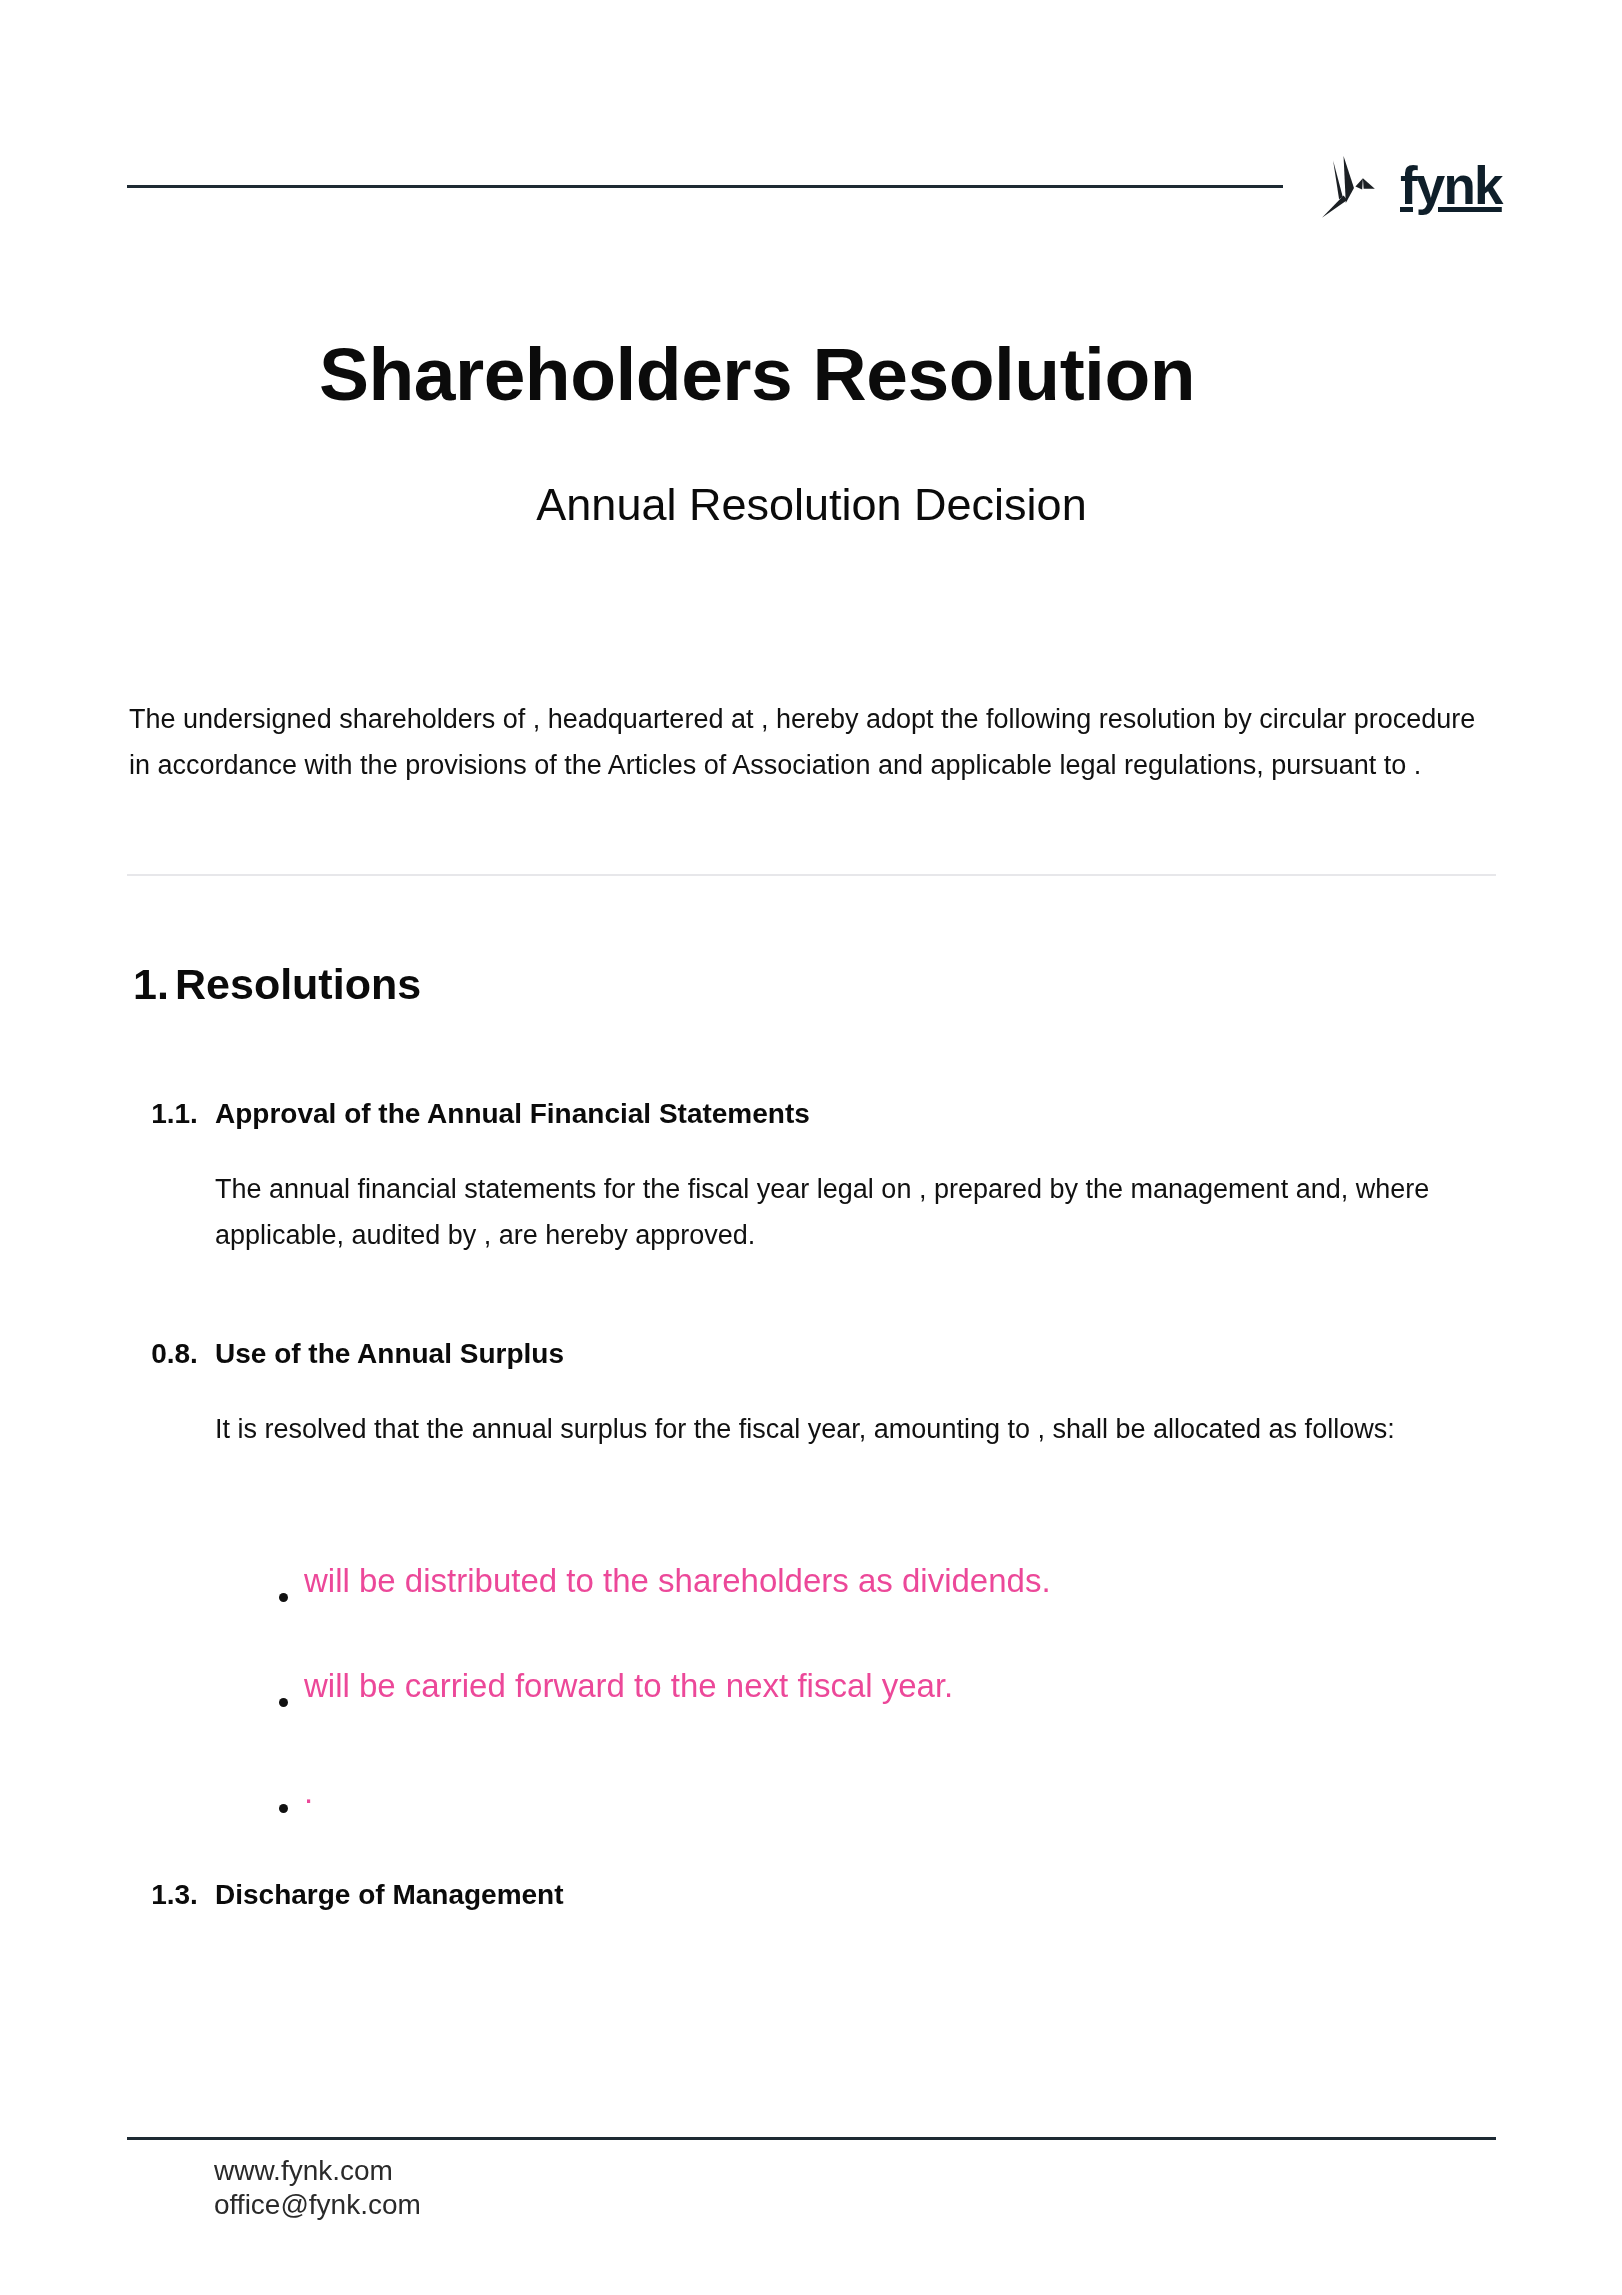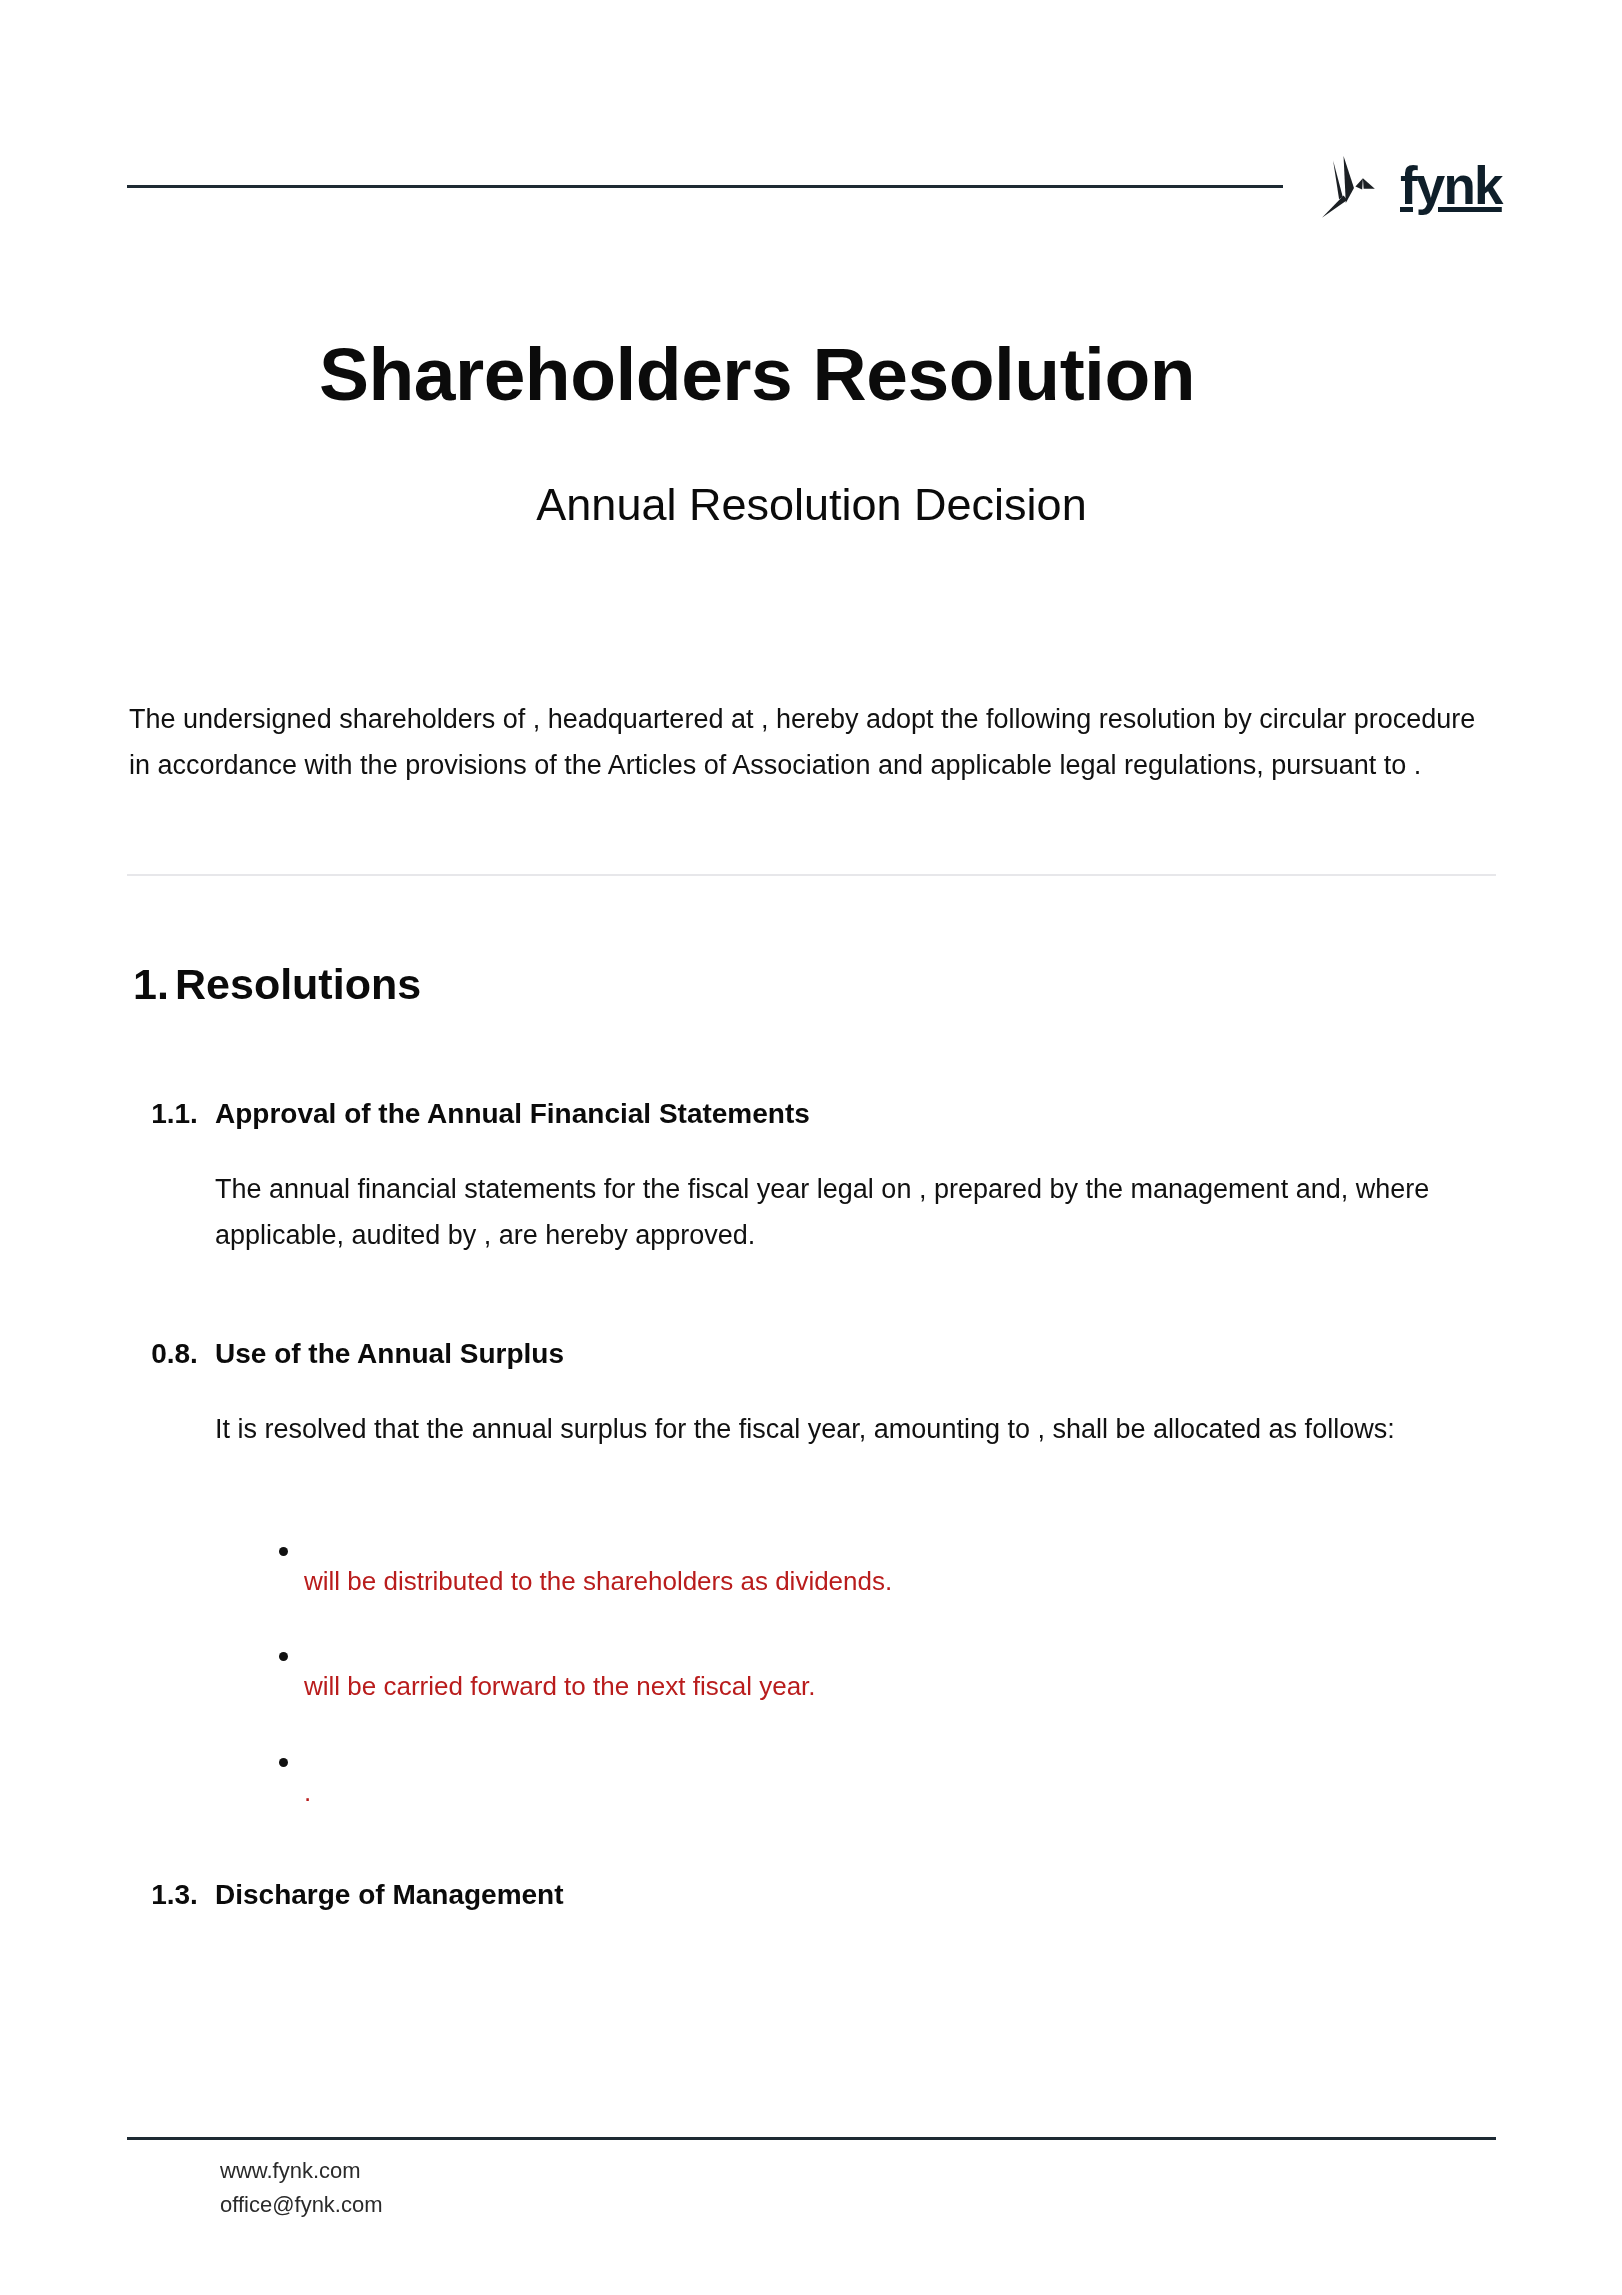--- a/index.html
+++ b/index.html
@@ -71,38 +71,38 @@
     display: flex;
   }
   .sub-heading .num { width: 70px; text-align: center; padding-right: 11px; }
   .sub-heading .txt { }
 
   .sub-body {
     left: 215px; width: 1282px;
   }
 
   .bullet {
-    left: 273px; display: flex; align-items: flex-start;
-    font-size: 26px; line-height: 46px; color: #b91c1c;
+    left: 273px; display: flex; align-items: flex-end;
+    font-size: 33px; line-height: 46px; color: #ec4899;
   }
   .bullet .dot {
     width: 31px; display: inline-block; position: relative;
   }
   .bullet .dot::before {
     content: ""; position: absolute; left: 5.5px; top: -11px;
     width: 9px; height: 9px; border-radius: 50%; background: #111111;
   }
 
   
   .footer-rule {
     left: 127px; top: 2137px; width: 1369px; height: 2.7px;
     background: #1e2a33;
   }
   .footer-line {
-    left: 220px; font-size: 22px; line-height: 35px; color: #2a2a2a;
+    left: 214px; font-size: 28px; line-height: 35px; color: #2a2a2a;
   }
 </style>
 </head>
 <body>
 
 <div class="abs header-rule"></div>
 <div class="abs logo">
   <svg class="logo-mark" viewBox="0 0 90 100">
     <polygon points="23,13 36,62 31,65" fill="#1b1f23"></polygon>
     <polygon points="37,7 40,70 51,50" fill="#1b1f23"></polygon>

